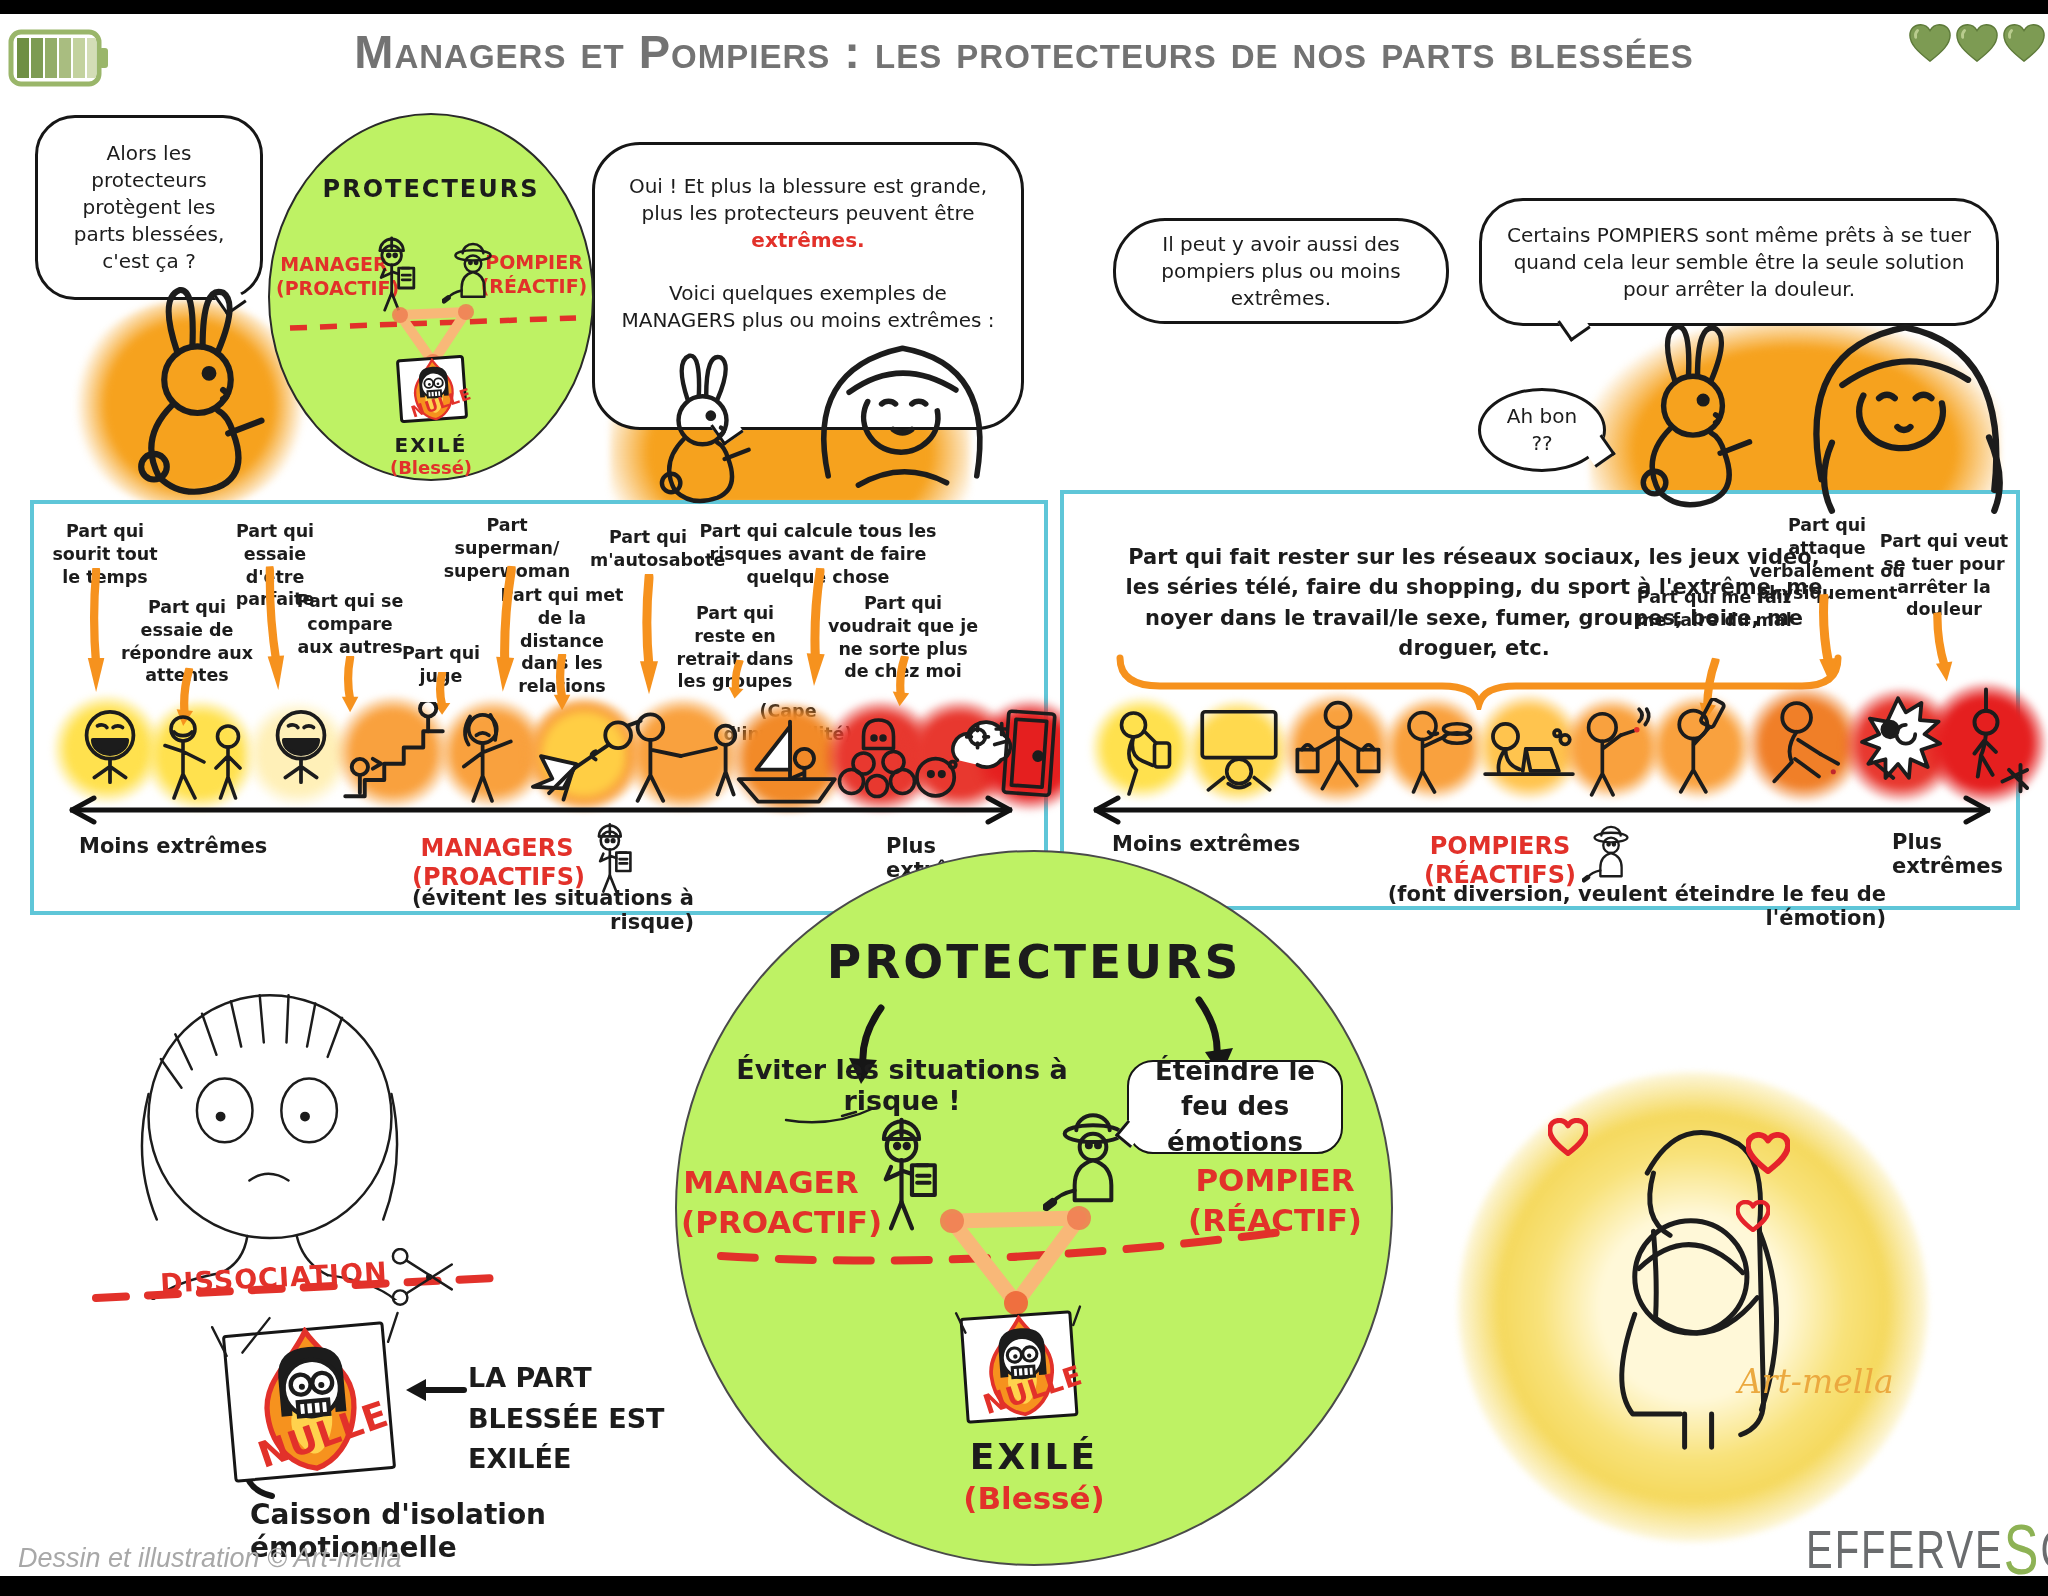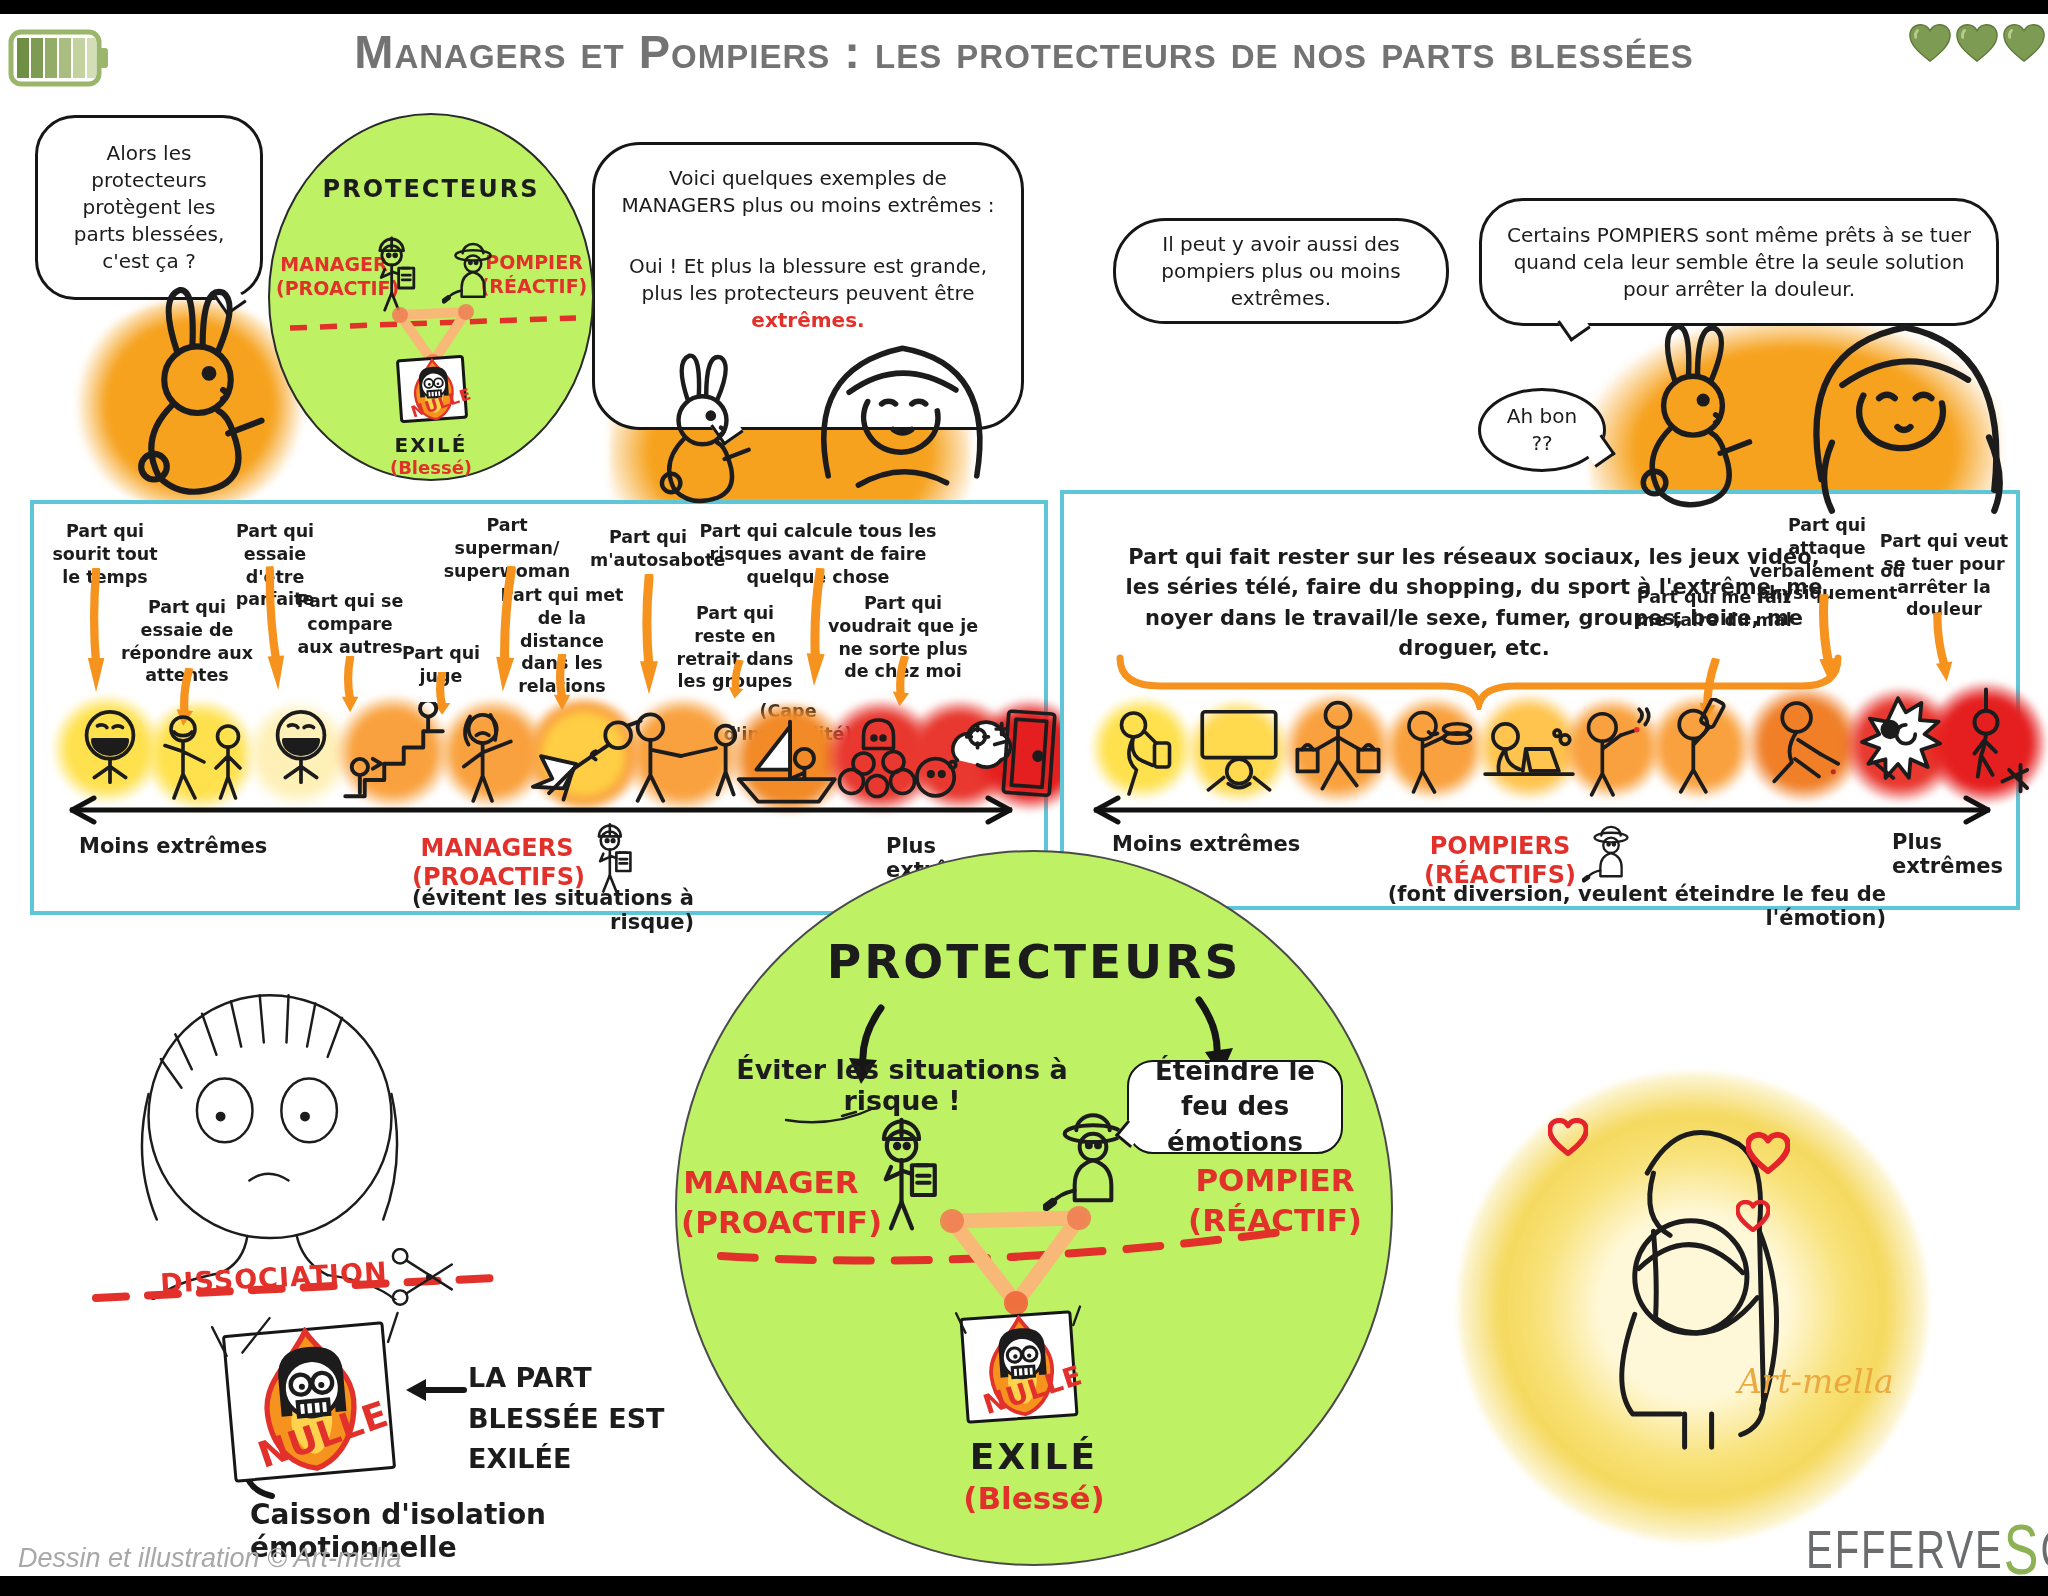--- a/index.html
+++ b/index.html
@@ -348,24 +348,24 @@
       <svg class="abs" style="left:10px;top:4px" width="46" height="50" viewBox="0 0 48 52">
           <use href="#sym-exile-face"></use>
         </svg>
       <span class="nulle" style="left:8px;top:34px;font-size:16px">NULLE</span>
     </div>
     <div class="abs" style="left:0;right:0;top:318px;text-align:center;font-size:20px;font-weight:700;letter-spacing:2px">EXILÉ</div>
     <div class="abs redb" style="left:0;right:0;top:342px;text-align:center;font-size:18px">(Blessé)</div>
   </div>
 
   <div class="bubble" style="left:592px;top:142px;width:432px;height:288px;border-radius:48px;padding:20px 26px;justify-content:flex-start;gap:26px">
-    <div>Voici quelques exemples de MANAGERS plus ou moins extrêmes :</div>
     <div style="margin-top:8px">
       <span>Oui ! Et plus la blessure est grande, plus les protecteurs peuvent être </span><span class="redb">extrêmes.</span>
     </div>
+    <div>Voici quelques exemples de MANAGERS plus ou moins extrêmes :</div>
     <span class="tail" style="left:120px;bottom:-14px"></span>
   </div>
   <div class="glow" style="left:610px;top:330px;width:360px;height:175px;border-radius:50% 50% 0 0;background:radial-gradient(ellipse at 50% 70%,#f6a21e 0 55%,rgba(246,162,30,0) 75%)"></div>
   <svg class="abs" style="left:640px;top:352px;z-index:3" width="125" height="155" viewBox="0 0 64 84">
       <use href="#sym-rabbit"></use>
     </svg>
   <svg class="abs" style="left:790px;top:318px;z-index:3" width="225" height="195" viewBox="0 0 84 84">
       <use href="#sym-girl"></use>
     </svg>
 

